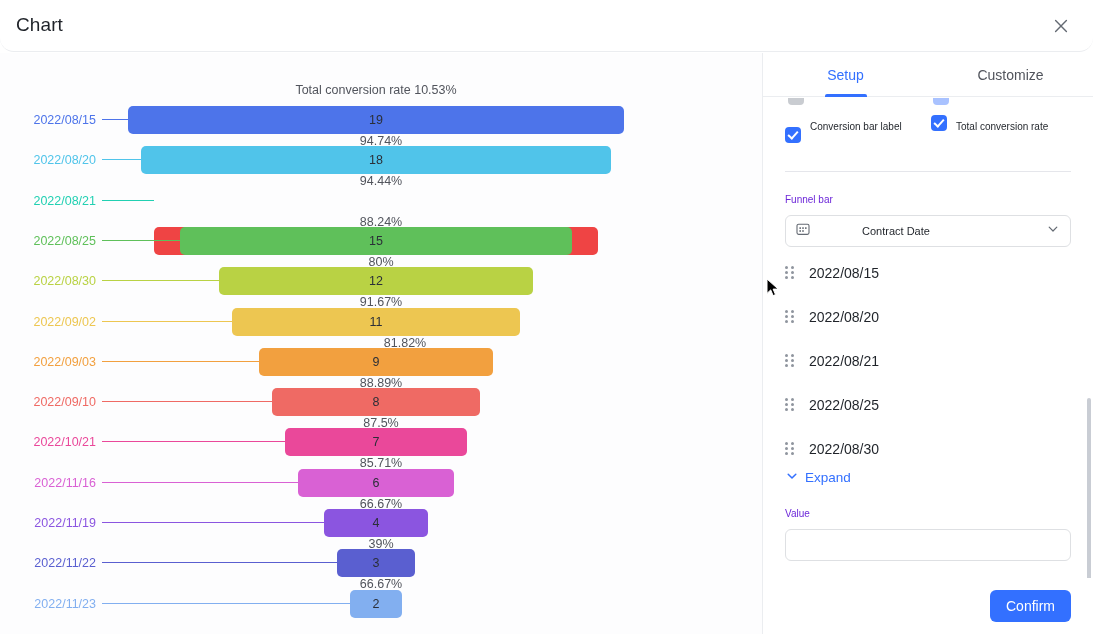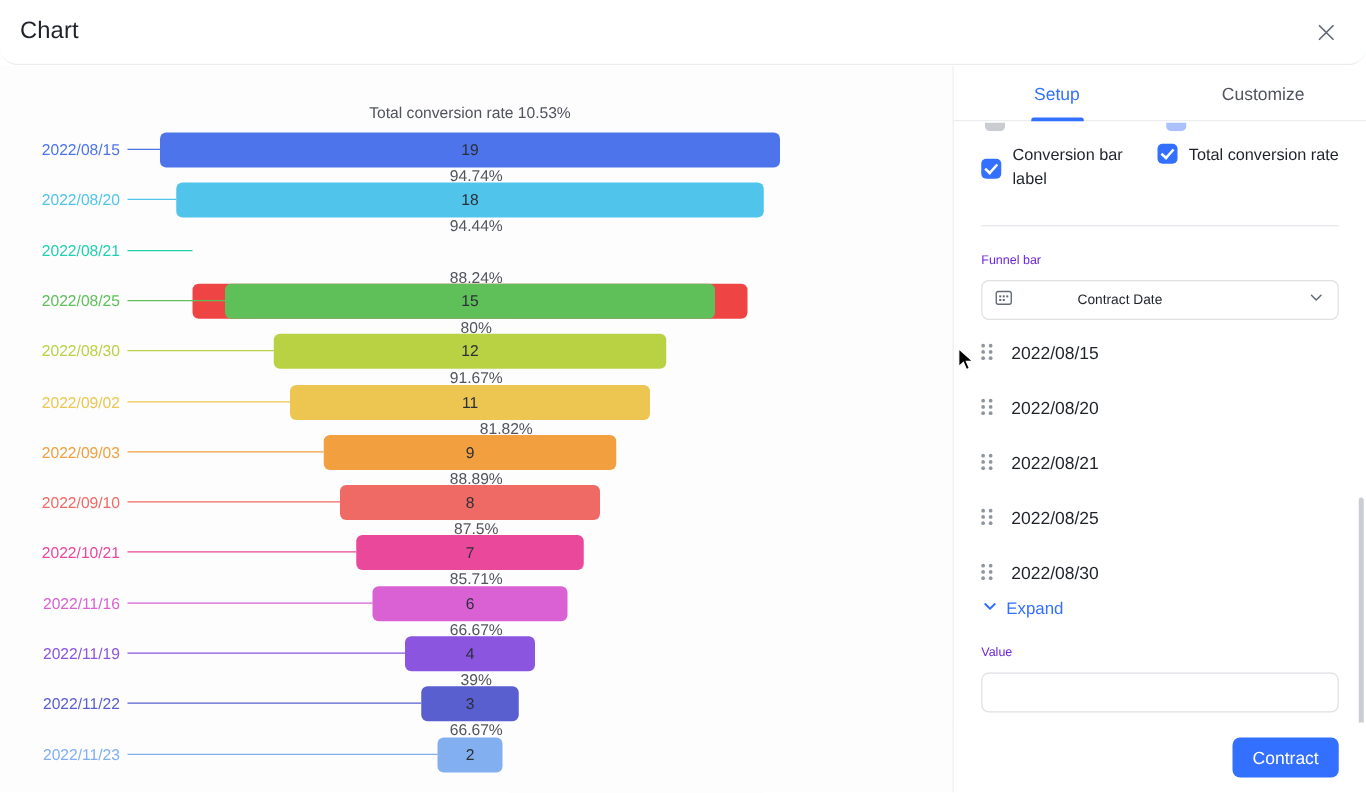--- a/index.html
+++ b/index.html
@@ -109,21 +109,21 @@
   .cb-box {
     width: 16px; height: 16px; border-radius: 4px; background: #3370ff;
     flex: none; position: relative; margin-top: 13px; cursor: pointer;
   }
   .cb-item.second .cb-box { margin-top: 1px; }
   .cb-box::after {
     content: ""; position: absolute; left: 5px; top: 2px;
     width: 4px; height: 8px; border: solid #fff;
     border-width: 0 2px 2px 0; transform: rotate(42deg);
   }
-  .cb-label { font-size: 13px; color: #1f2329; line-height: 19px; }
+  .cb-label { font-size: 10px; color: #1f2329; line-height: 25px; }
   .cb-item.first .cb-label { width: 112px; }
   .cb-item.second .cb-label { white-space: nowrap; }
 
   .divider { height: 1px; background: #e5e6eb; margin: 28px 0 0 0; }
 
   .section-title {
     font-size: 10px; color: #6d28d9; margin-top: 22px; font-weight: 400;
   }
 
   .select-box {
@@ -420,21 +420,21 @@
 
         <div class="section-title">Value</div>
         <div class="value-input"></div>
         <div style="height:70px"></div>
 
       </div>
       <div class="vscroll"></div>
     </div>
 
     <div class="footer">
-      <button class="confirm-btn">Contract</button>
+      <button class="confirm-btn">Confirm</button>
     </div>
   </div>
 
   <div class="cursor">
     <svg width="14" height="20" viewBox="0 0 14 20" aria-hidden="true">
       <path d="M1 1 L1 15.4 L4.7 11.9 L7.1 17.6 L9.5 16.6 L7.1 11.1 L12.2 11.1 Z" fill="#000" stroke="#fff" stroke-width="1"></path>
     </svg>
   </div>
 </div>
 

